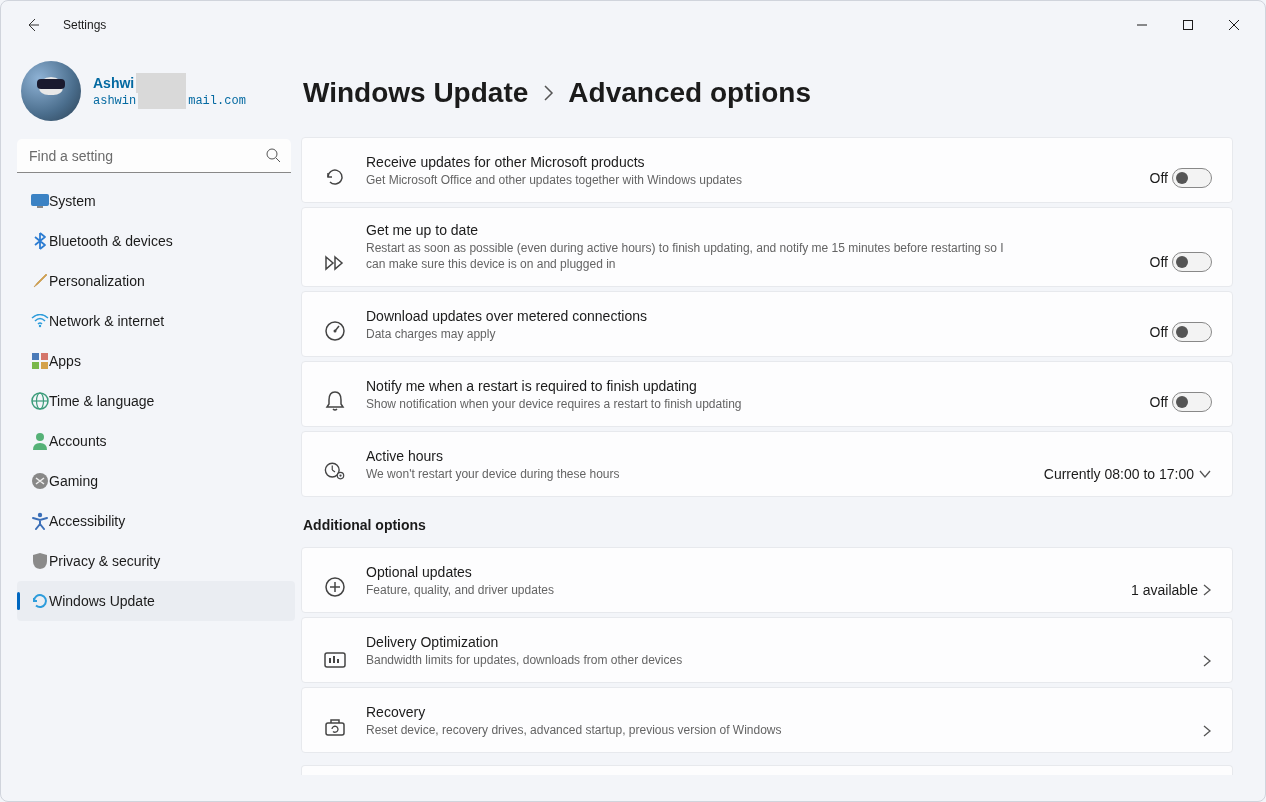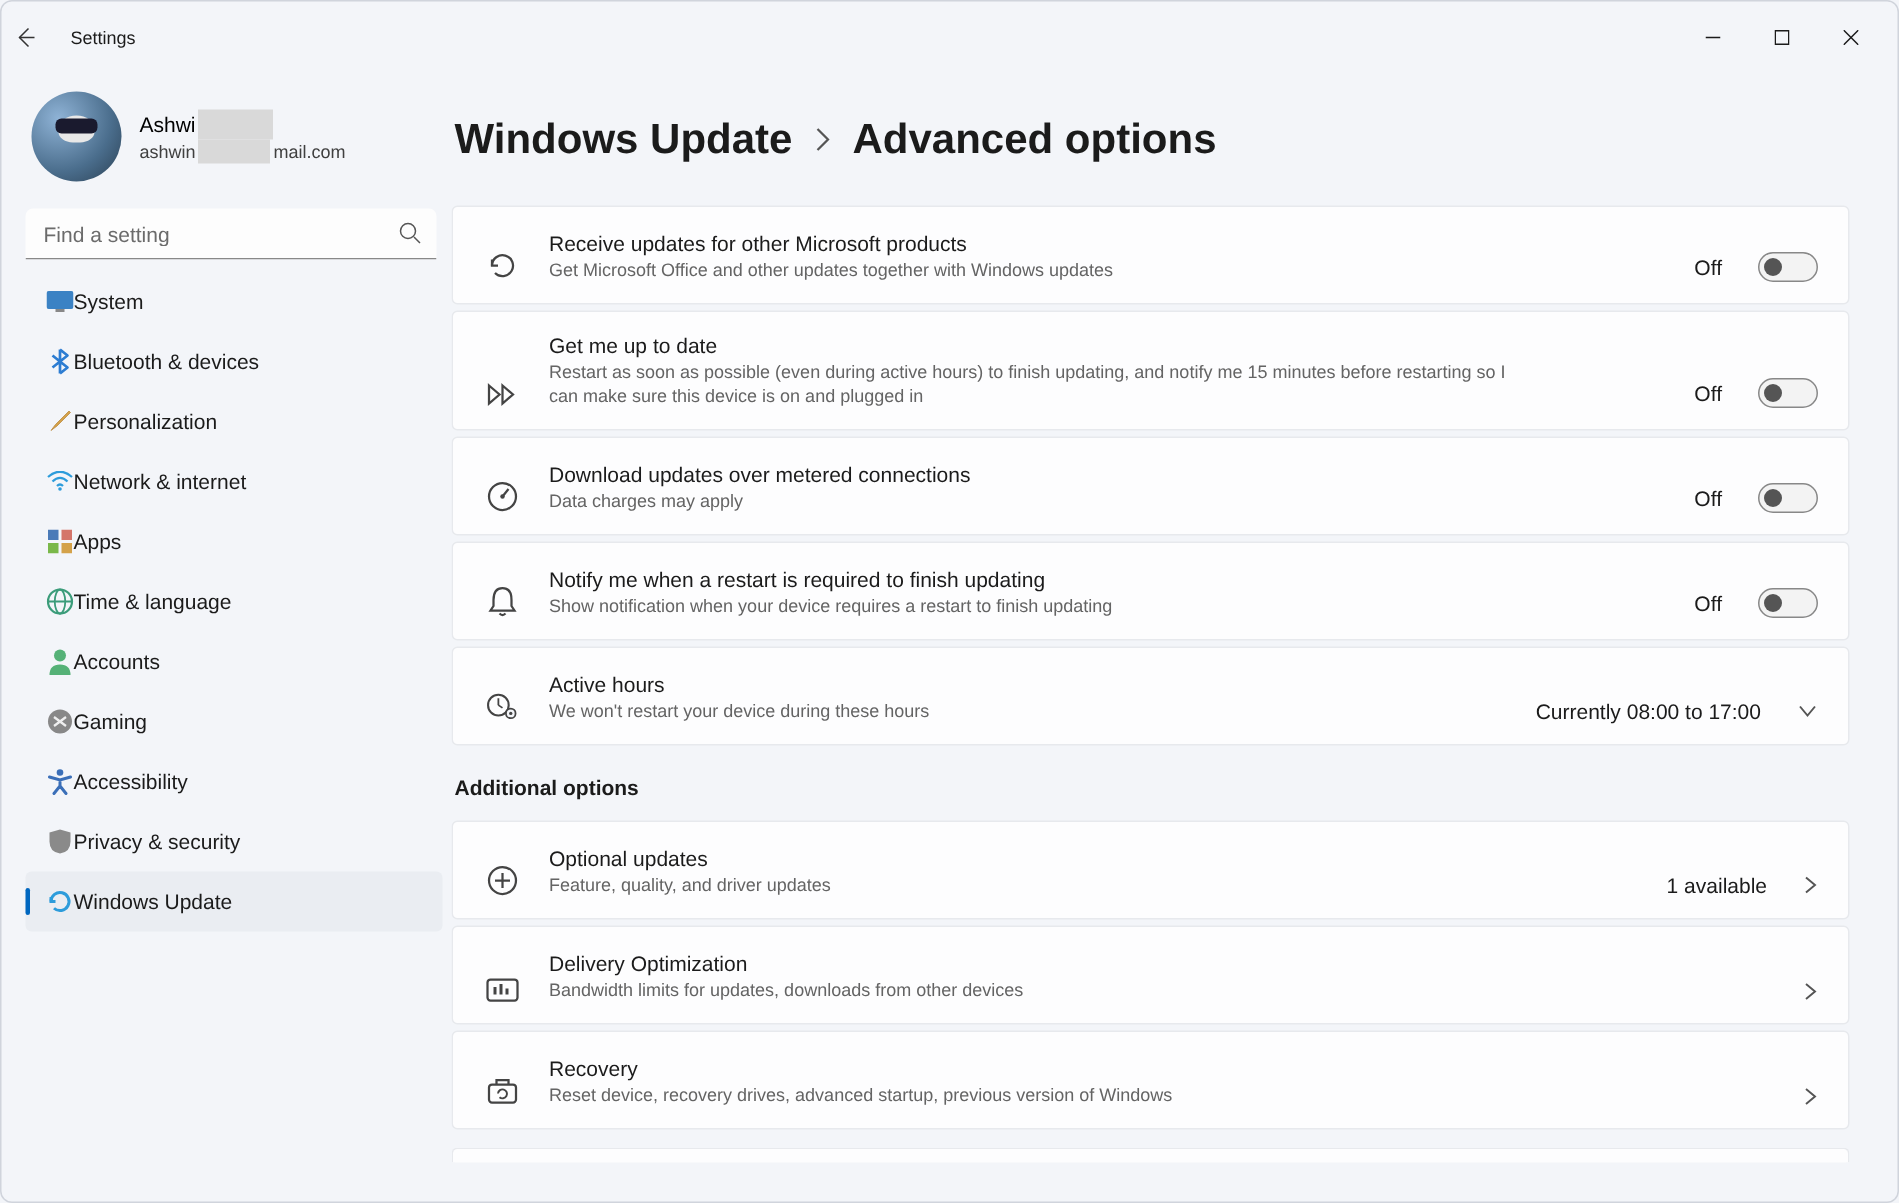--- a/index.html
+++ b/index.html
@@ -11,21 +11,21 @@
   overflow: hidden;
   color: #1b1b1b;
   position: relative;
   border: 1px solid #d0d4dc;
   border-radius: 8px;
 }
 .titlebar {
   display: flex;
   align-items: center;
   height: 48px;
-  padding: 0 8px 0 4px;
+  padding: 0 8px 0 20px;
 }
 .back-btn {
   width: 24px; height: 24px;
   display: flex; align-items: center; justify-content: center;
   margin-right: 18px;
 }
 .titlebar-title { font-size: 12px; color: #1b1b1b; }
 .win-controls { margin-left: auto; display: flex; gap: 0; }
 .win-btn { width: 46px; height: 32px; display:flex; align-items:center; justify-content:center; }
 .shell { display: flex; height: calc(100% - 48px); }
@@ -40,23 +40,23 @@
   background: radial-gradient(circle at 30% 30%, #8fb3d6 0%, #4a6d8c 60%, #2a3f52 100%);
   position: relative;
   overflow: hidden;
 }
 .avatar::before{
   content:''; position:absolute; width:24px; height:18px; background:#e8e8e8; border-radius:50% 50% 40% 40%; top:16px; left:18px;
 }
 .avatar::after{
   content:''; position:absolute; width:28px; height:10px; background:#1a1a2e; border-radius:4px; top:18px; left:16px;
 }
-.profile-name { font-size: 14px; font-weight:400; color:#000000; display:flex; align-items:center; }
+.profile-name { font-size: 14px; font-weight:700; color:#0369a1; display:flex; align-items:center; }
 .profile-name .redact { display:inline-block; width:50px; height:20px; background:#d9d9d9; margin-left:2px; vertical-align:middle; }
-.profile-email { font-size:12px; color:#404040; display:flex; align-items:center; }
+.profile-email { font-size:12px; color:#0369a1; display:flex; align-items:center;font-family:Liberation Mono, monospace; }
 .profile-email .redact{ display:inline-block; width:48px; height:16px; background:#d9d9d9; margin:0 2px;}
 .search-wrap {
   margin: 0 4px 8px 0;
   position: relative;
 }
 .search-input {
   width: 100%; height: 34px;
   border: none;
   border-bottom: 1.5px solid #888;
   border-radius: 5px 5px 0 0;
@@ -99,21 +99,21 @@
   border-radius:4px;
   margin-bottom: 4px;
   display:flex; align-items:flex-end;
   padding: 14px 20px 14px 22px;
   min-height: 66px;
 }
 .card-icon{ width:22px; margin-right: 20px; display:flex; align-items:center; justify-content:center; color:#444;}
 .card-body{ flex:1; }
 .card-title{ font-size:14px; color:#1b1b1b; margin-bottom:2px;}
 .card-sub{ font-size:12px; color:#646464; line-height:1.35; max-width:640px;}
-.card-right{ display:flex; align-items:center; gap:24px; color:#1b1b1b; font-size:14px;}
+.card-right{ display:flex; align-items:center; gap:4px; color:#1b1b1b; font-size:14px;}
 .toggle{
   width:40px; height:20px; border-radius:10px; border:1px solid #888; background:#f3f3f3;
   position:relative; display:inline-block;
 }
 .toggle::after{
   content:''; position:absolute; width:12px; height:12px; background:#555; border-radius:50%;
   top:3px; left:3px;
 }
 .chevron{ color:#555; }
 .section-head{ font-size:14px; font-weight:600; margin: 20px 0 14px 2px; color:#1b1b1b;}

